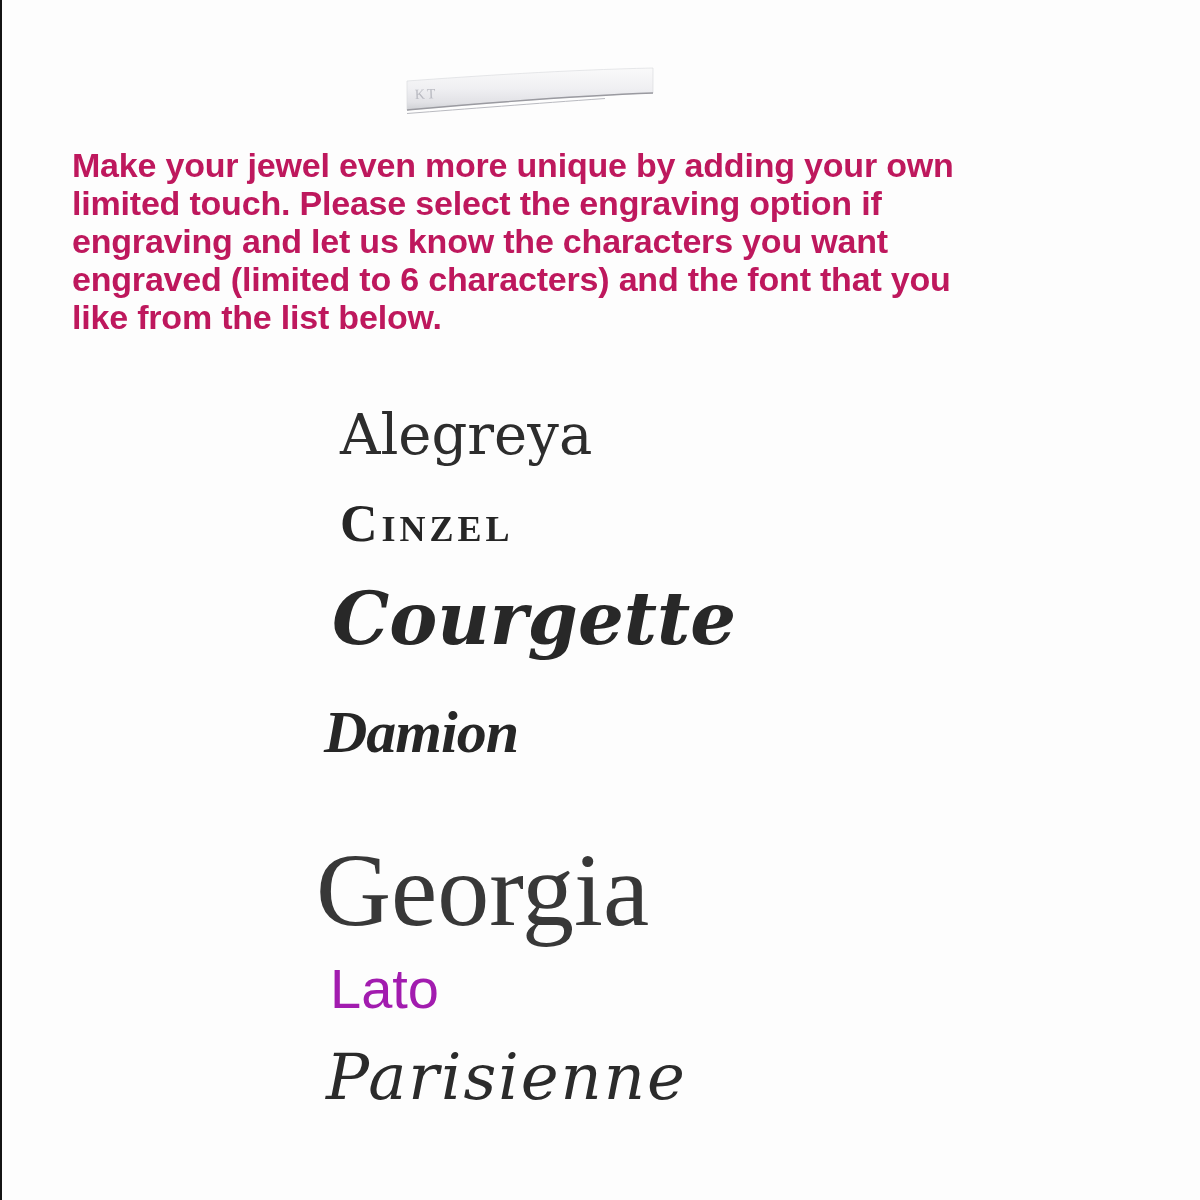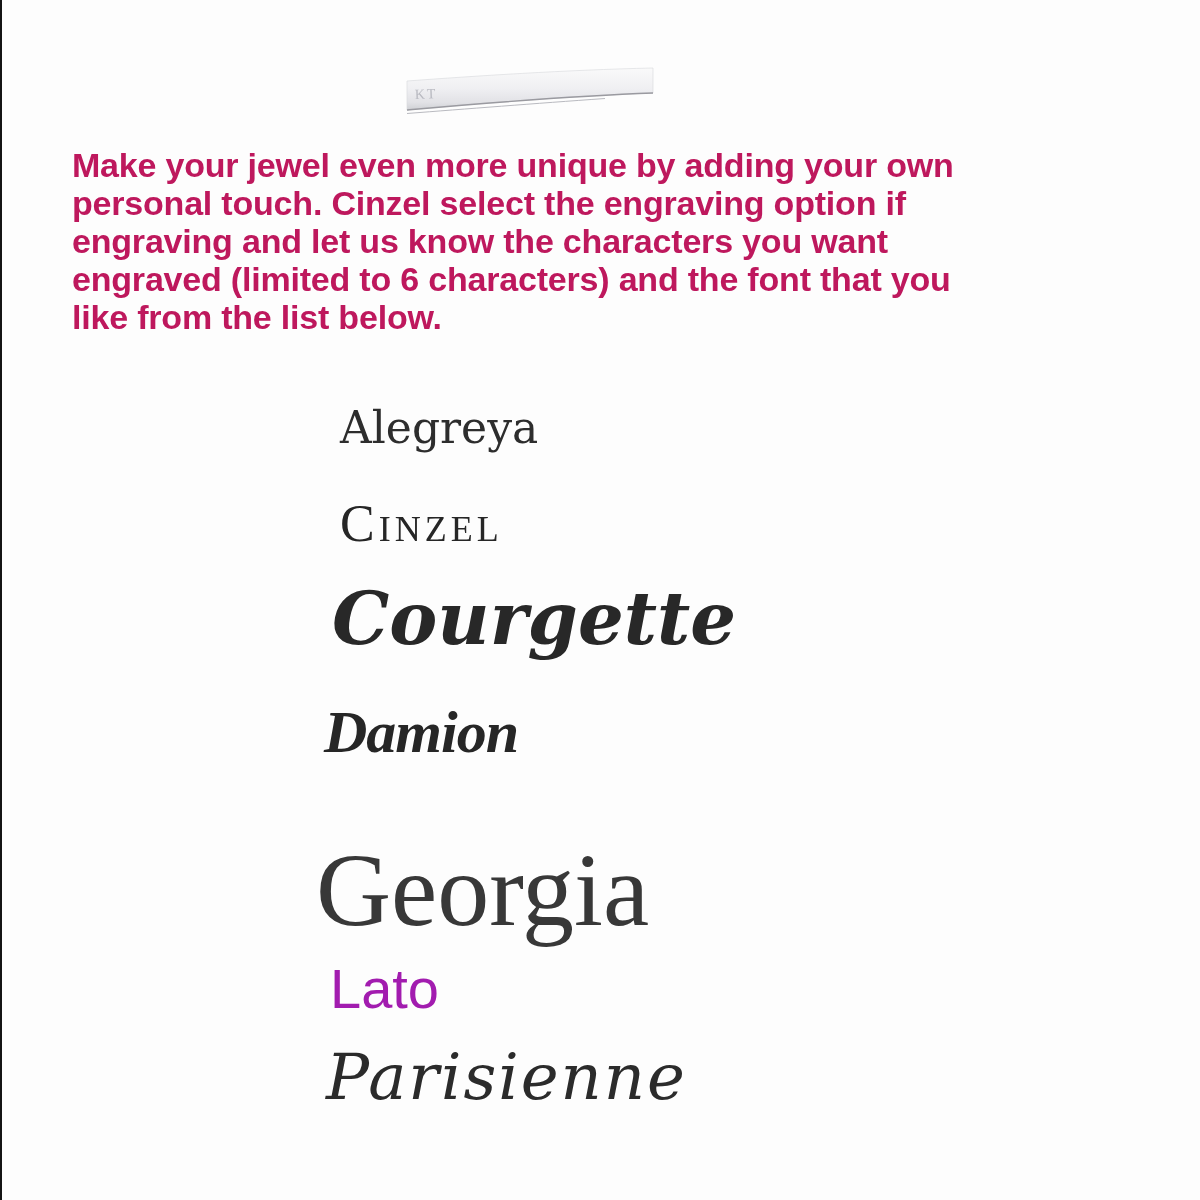--- a/index.html
+++ b/index.html
@@ -37,29 +37,30 @@
     color: #be185d;
   }
   .font-item {
     position: absolute;
     white-space: nowrap;
     color: #2d2d2d;
   }
   .f-alegreya {
     left: 340px; top: 402px;
     font-family: "DejaVu Serif", serif;
-    font-size: 44px;
+    font-size: 56px;
   }
   .f-cinzel {
     left: 340px; top: 494px;
     font-family: "Liberation Serif", serif;
     font-variant: small-caps;
     font-size: 52px;
     letter-spacing: 4px;
     color: #262626;
+    font-weight: bold;
   }
   .f-courgette {
     left: 332px; top: 576px;
     font-family: "DejaVu Serif", serif;
     font-style: italic;
     font-weight: bold;
     font-size: 72px;
     color: #282828;
   }
   .f-damion {
@@ -111,21 +112,21 @@
       </defs>
       <path d="M2,17 C70,12 160,6 248,4 L248,29 C160,32 70,40 2,46 Z" fill="url(#metal)" stroke="#d7d8dc" stroke-width="0.6"></path>
       <path d="M2,46 C70,40 160,32 248,29" fill="none" stroke="#9a9aa0" stroke-width="1.4"></path>
       <path d="M2,49.5 C60,45 130,39.5 200,34.5" fill="none" stroke="#b9bac0" stroke-width="1"></path>
       <text x="10" y="35" transform="rotate(-2 10 35)" font-family="Liberation Serif, serif" font-size="14" letter-spacing="2" fill="#b8b9c0">KT</text>
     </svg>
   </div>
 
   <div class="intro">
     <div>Make your jewel even more unique by adding your own</div>
-    <div>personal touch. Cinzel select the engraving option if</div>
+    <div>limited touch. Please select the engraving option if</div>
     <div>engraving and let us know the characters you want</div>
     <div>engraved (limited to 6 characters) and the font that you</div>
     <div>like from the list below.</div>
   </div>
 
   <div>
     <div class="font-item f-alegreya">Alegreya</div>
     <div class="font-item f-cinzel">Cinzel</div>
     <div class="font-item f-courgette">Courgette</div>
     <div class="font-item f-damion">Damion</div>

